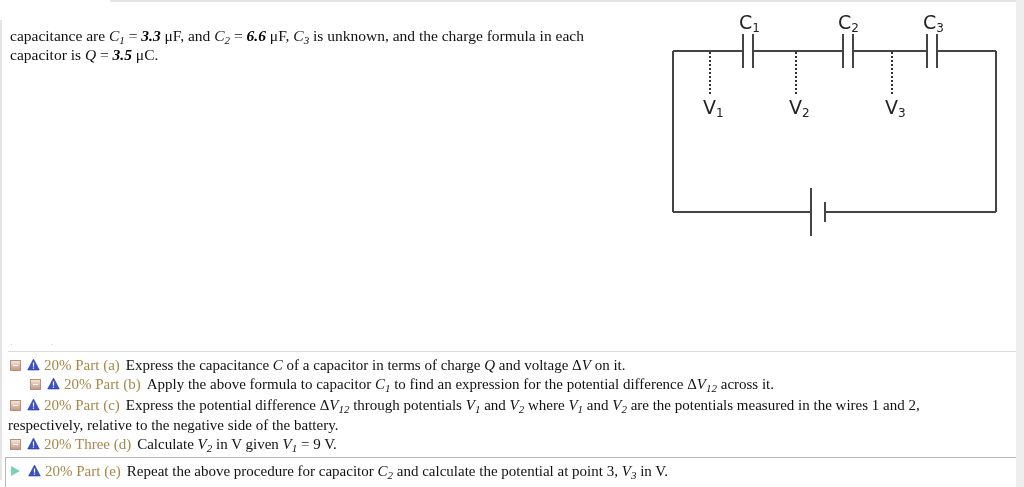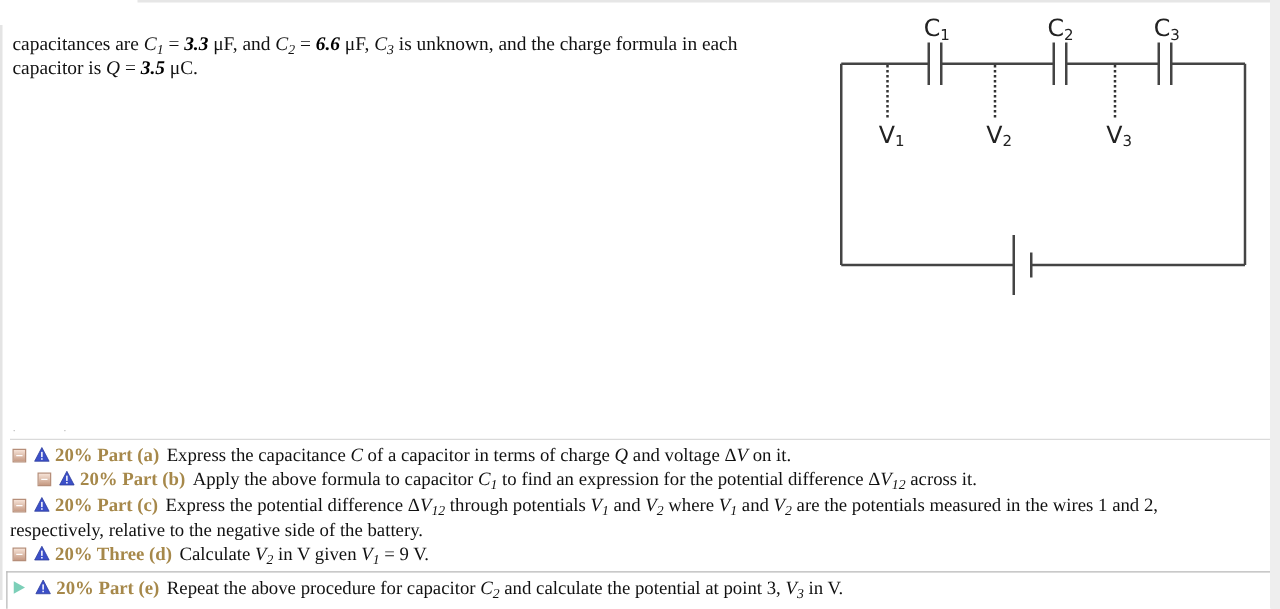--- a/index.html
+++ b/index.html
@@ -31,37 +31,37 @@
     display:inline-block; width:11px; height:11px; vertical-align:-1px; margin-right:6px;
     background:linear-gradient(#f6e3d7, #c69a83); border:1px solid #b68e79; box-sizing:border-box;
     position:relative;
   }
   .icon-box::after { content:""; position:absolute; left:2px; right:2px; top:4px; height:1px; background:#ffffff; }
   .icon-play {
     display:inline-block; width:0; height:0; margin-right:8px; margin-left:1px; vertical-align:0px;
     border-top:5px solid transparent; border-bottom:5px solid transparent; border-left:9px solid #7ccfb8;
   }
   .icon-warn { display:inline-block; width:13px; height:13px; vertical-align:-1px; margin-right:4px; }
-  .plabel { color:#a6884a; font-weight:bold; margin-right:6px; }
+  .plabel { color:#a6884a; font-weight:normal; margin-right:6px; }
   .part.d-wrap { white-space:normal; width:1000px; }
   .part-e-box {
     position:absolute; left:5px; top:457px; width:1011px; height:32px;
     border:1px solid #b8b8b8; border-right:none; box-sizing:border-box;
   }
 </style>
 </head>
 <body>
 
 <div class="topline"></div>
 <div class="left-bar"></div>
 <div class="right-bar"></div>
 
 <div class="problem">
   <span class="indent"></span><br>
-  <span>capacitances are </span><span class="it"><span>C</span><sub>1</sub></span><span> = </span><span class="val">3.3</span><span> μF, and </span><span class="it"><span>C</span><sub>2</sub></span><span> = </span><span class="val">6.6</span><span> μF, </span><span class="it"><span>C</span><sub>3</sub></span><span> is unknown, and the charge formula in each</span><br>
+  <span>capacitance are </span><span class="it"><span>C</span><sub>1</sub></span><span> = </span><span class="val">3.3</span><span> μF, and </span><span class="it"><span>C</span><sub>2</sub></span><span> = </span><span class="val">6.6</span><span> μF, </span><span class="it"><span>C</span><sub>3</sub></span><span> is unknown, and the charge formula in each</span><br>
   <span>capacitor is </span><span class="it">Q</span><span> = </span><span class="val">3.5</span><span> μC.</span>
 </div>
 
 <svg class="figure" viewBox="650 0 366 260" width="366" height="260" xmlns="http://www.w3.org/2000/svg">
   <g stroke="#444" stroke-width="2" fill="none">
 
     <line x1="673" y1="51" x2="743" y2="51"></line>
     <line x1="753" y1="51" x2="843" y2="51"></line>
     <line x1="853" y1="51" x2="927" y2="51"></line>
     <line x1="937" y1="51" x2="996" y2="51"></line>

